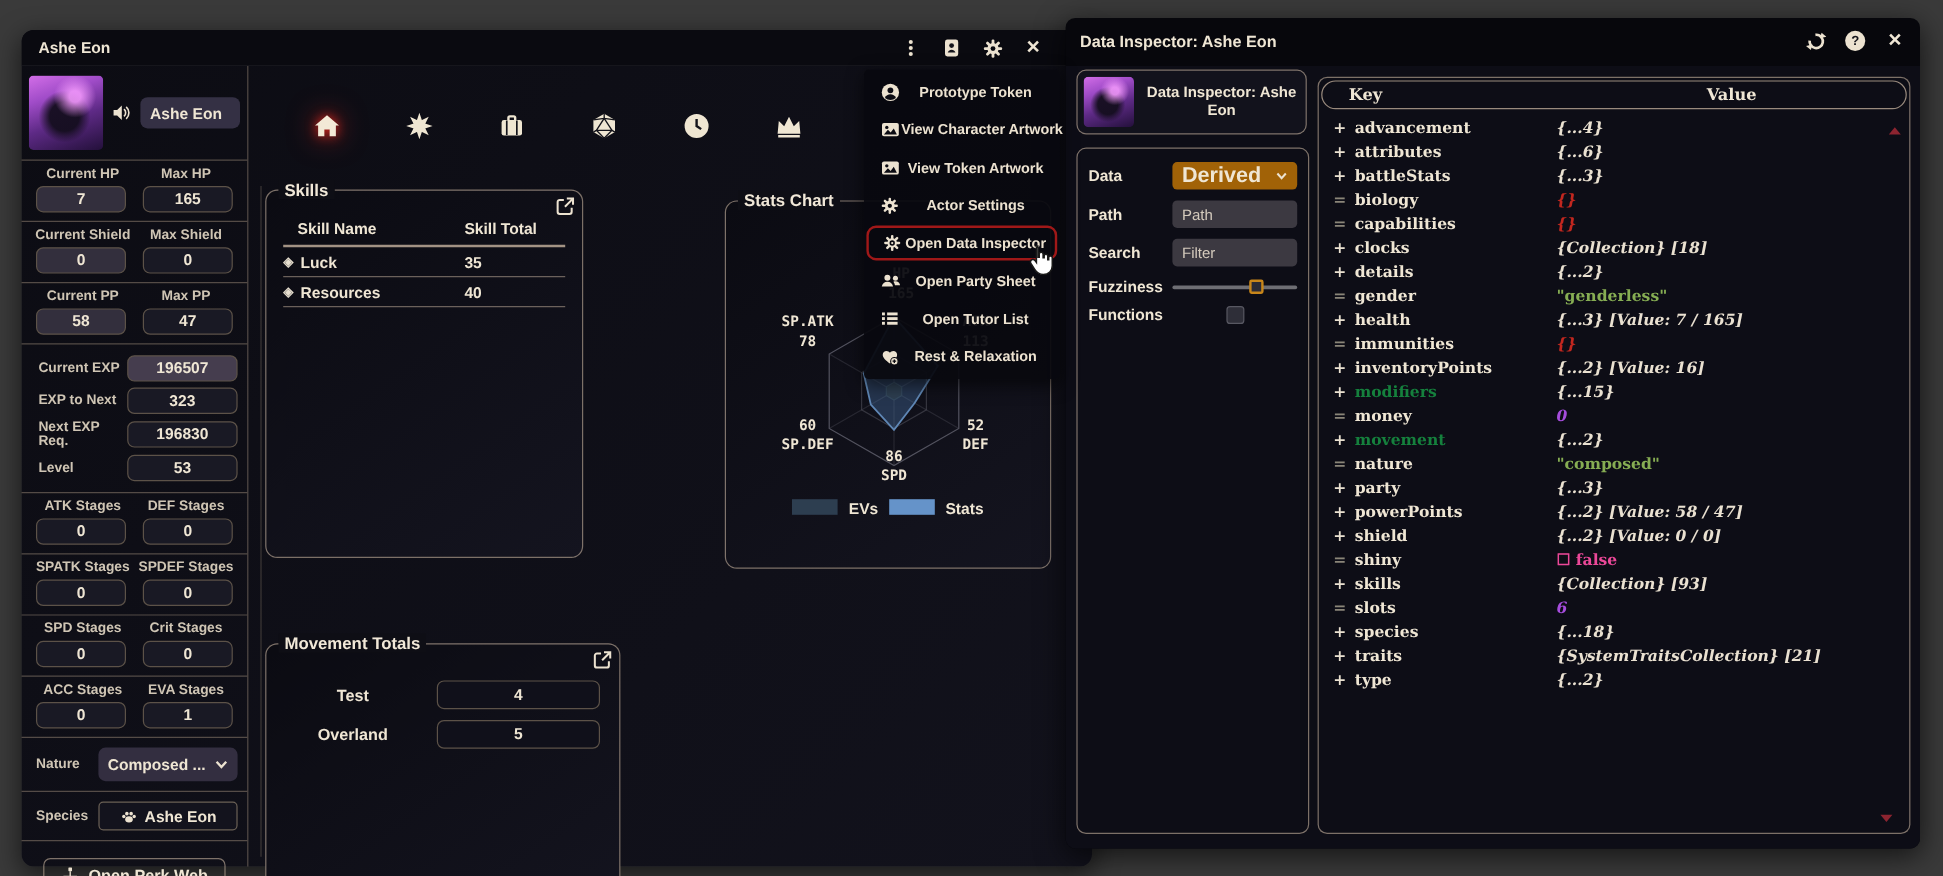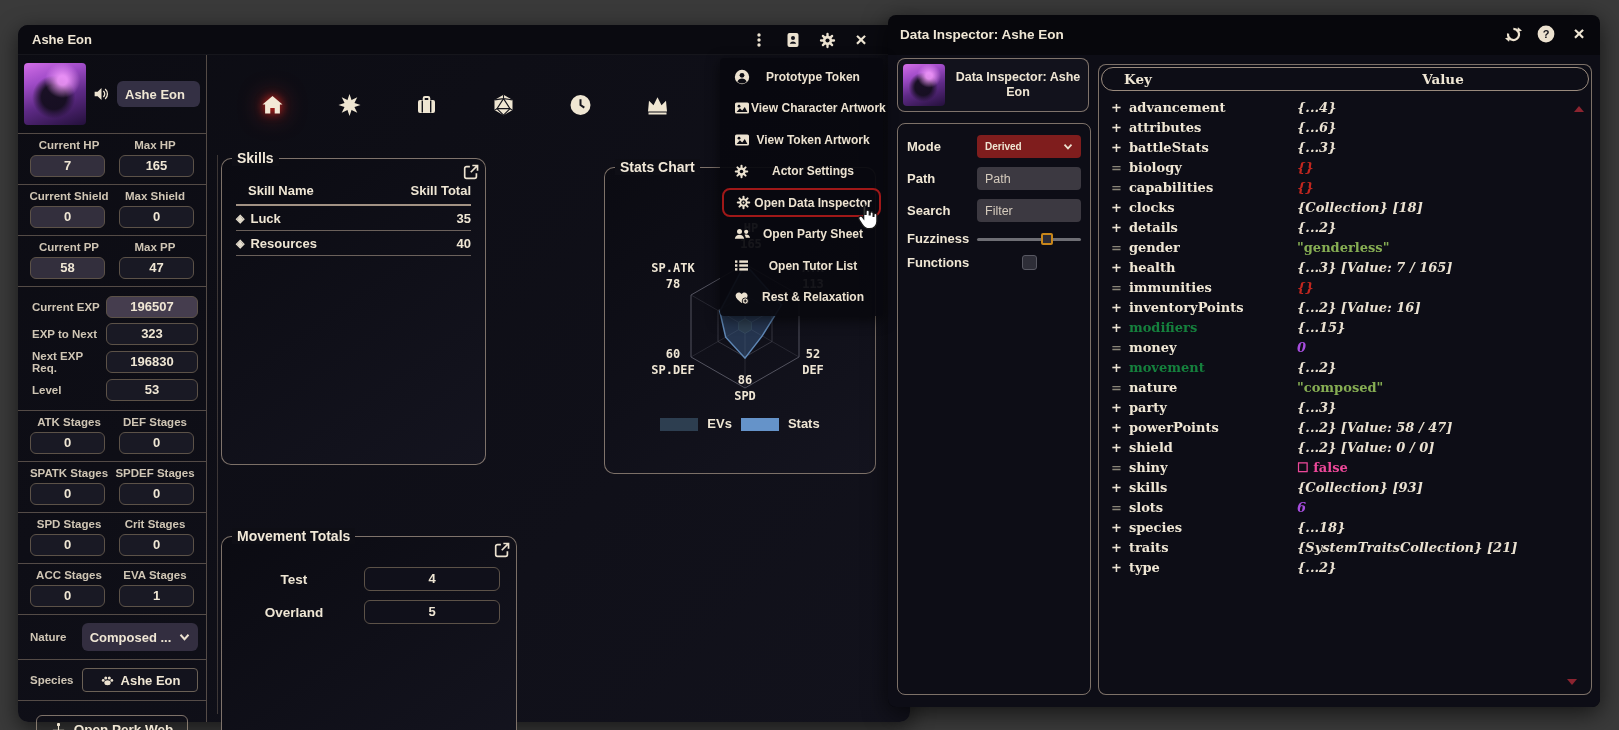--- a/index.html
+++ b/index.html
@@ -73,21 +73,21 @@
             background:linear-gradient(145deg,#0b0b12,#14141f);}
   .legend{position:absolute;top:-9px;left:10px;background:#0e0e15;padding:0 5px;font-weight:700;font-size:14px;color:#f1e8d8;}
   .extlink{position:absolute;top:4px;right:5px;width:18px;height:18px;cursor:pointer;}
   .fs-skills{left:14px;top:103px;width:265px;height:307px;}
   .fs-move{left:14px;top:433px;width:296px;height:230px;margin-top:48px;}
   .fs-stats{left:397px;top:112px;width:272px;height:307px;}
 
   .skill-table{margin:24px 14px 0;}
   .skill-head{display:grid;grid-template-columns:1fr 84px;font-size:13px;font-weight:700;
               padding:0 0 6px 12px;border-bottom:2px solid rgba(200,180,160,.8);}
-  .skill-head .c2, .skill-row .c2{text-align:right;}
+  .skill-head .c2, .skill-row .c2{text-align:left;}
   .skill-row{display:grid;grid-template-columns:1fr 84px;align-items:center;height:25px;
              border-bottom:1px solid rgba(200,180,160,.5);font-size:13px;font-weight:700;}
   .skill-name{display:flex;align-items:center;gap:6px;}
   .gem{font-size:11px;color:#e8e0d0;}
 
   .move-rows{margin-top:30px;}
   .move-row{display:grid;grid-template-columns:112px 1fr;gap:14px;align-items:center;margin:9px 16px;}
   .move-row .lbl{text-align:center;font-weight:700;font-size:13.5px;}
   .move-box{height:24px;border:1px solid var(--boxborder);border-radius:6px;background:#10101a;
             text-align:center;line-height:22px;font-weight:700;font-size:13px;}
@@ -95,21 +95,21 @@
   
   .chart-area{position:absolute;inset:0;}
   .axis{position:absolute;width:72px;text-align:center;font-family:"DejaVu Sans Mono",monospace;
         font-size:12px;font-weight:700;line-height:16px;color:#efe6d4;}
   .ax-0{left:110px;top:52px;}   
   .ax-1{left:172px;top:92px;}   
   .ax-2{left:172px;top:178px;}  
   .ax-3{left:104px;top:204px;}  
   .ax-4{left:32px;top:178px;}   
   .ax-5{left:32px;top:92px;}    
-  .chart-legend{position:absolute;left:0;right:0;top:248px;display:flex;align-items:flex-end;justify-content:center;gap:9px;}
+  .chart-legend{position:absolute;left:0;right:0;top:248px;display:flex;align-items:flex-start;justify-content:center;gap:9px;}
   .swatch{width:38px;height:13px;}
   .chart-legend span{font-size:13px;font-weight:700;}
 
   
   .menu{position:absolute;left:720px;top:58px;width:163px;height:258px;z-index:50;
         background:rgba(9,9,15,.94);border-radius:4px;box-shadow:0 4px 14px rgba(0,0,0,.6);
         display:flex;flex-direction:column;justify-content:space-around;padding:3px 0;}
   .menu-item{display:flex;align-items:center;height:29px;padding:0 8px 0 14px;cursor:pointer;}
   .menu-item .mi-icon{width:17px;flex:none;display:flex;}
   .menu-item .mi-label{flex:1;text-align:center;font-size:12px;font-weight:700;color:#ece2d0;white-space:nowrap;}
@@ -122,22 +122,22 @@
   .insp-icons{margin-left:auto;display:flex;align-items:center;gap:15px;}
   .insp-body{position:absolute;top:40px;left:0;right:0;bottom:0;background:#0d0d16;border-radius:0 0 8px 8px;}
   .insp-header-box{position:absolute;left:9px;top:3px;width:192px;height:54px;border:1px solid var(--tan);
                    border-radius:8px;background:#12121c;display:flex;align-items:center;gap:8px;padding:5px;}
   .insp-header-box .portrait{width:42px;height:42px;}
   .insp-header-box .ttl{flex:1;font-size:12.5px;font-weight:700;text-align:center;line-height:1.2;}
   .insp-form{position:absolute;left:9px;top:68px;width:194px;bottom:12px;border:1px solid var(--tan);
              border-radius:8px;padding:11px 9px;}
   .form-row{display:grid;grid-template-columns:70px 1fr;align-items:center;margin-bottom:9px;}
   .form-row .lbl{font-weight:700;font-size:13px;}
-  .mode-select{height:23px;background:#7f1d1d;border-radius:4px;display:flex;align-items:center;
-               padding:0 8px;font-weight:700;font-size:10px;cursor:pointer;}
+  .mode-select{height:23px;background:#a16207;border-radius:4px;display:flex;align-items:center;
+               padding:0 8px;font-weight:700;font-size:18px;cursor:pointer;}
   .mode-select svg{margin-left:auto;}
   .insp-input{height:23px;width:100%;background:#3c3941;border:none;border-radius:4px;padding:0 8px;
               font-family:"Liberation Sans",sans-serif;font-size:12.5px;color:var(--cream);}
   .insp-input::placeholder{color:#d5cbbd;opacity:1;}
   .slider{position:relative;height:3px;background:#6e6e74;border-radius:2px;margin-top:1px;}
   .slider-thumb{position:absolute;left:62%;top:-5px;width:12px;height:12px;background:#2b2b36;
                 border:2px solid #c8861a;border-radius:2px;cursor:pointer;}
   .checkbox{width:15px;height:15px;background:#2e2e38;border:1px solid #585862;border-radius:3px;cursor:pointer;}
 
   .insp-table{position:absolute;left:210px;top:9px;right:8px;bottom:12px;border:1px solid var(--tan);
@@ -643,21 +643,21 @@
     </header>
 
     <div class="insp-body">
       <div class="insp-header-box">
         <div class="portrait"></div>
         <div class="ttl">Data Inspector: Ashe Eon</div>
       </div>
 
       <div class="insp-form">
         <div class="form-row">
-          <span class="lbl">Mode</span>
+          <span class="lbl">Data</span>
           <div class="mode-select">
             <span>Derived</span>
             <svg width="10" height="7" viewBox="0 0 12 9">
                 <path fill="none" stroke="#ece2d0" stroke-width="2.2" d="M1.5 2l4.5 5 4.5-5"></path>
               </svg>
           </div>
         </div>
         <div class="form-row">
           <span class="lbl">Path</span>
           <input class="insp-input" placeholder="Path" style="">

